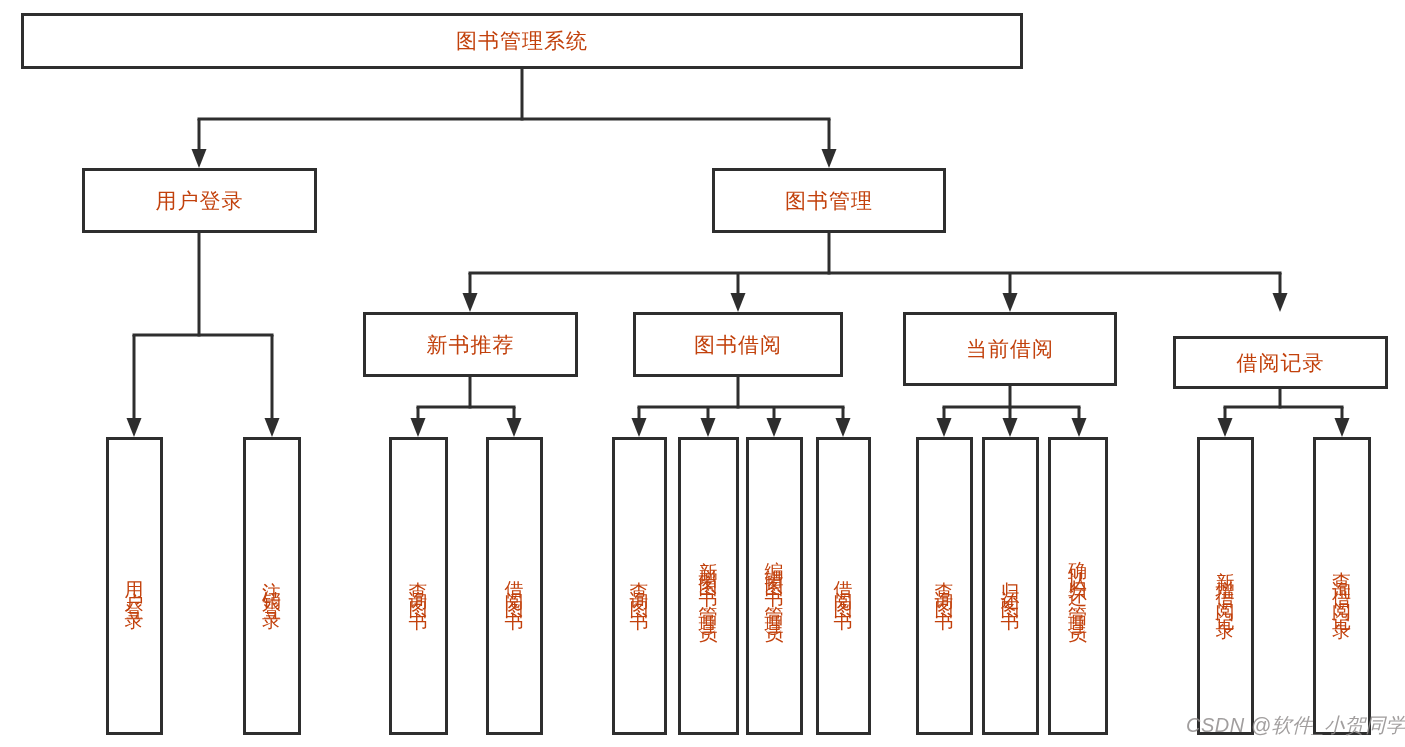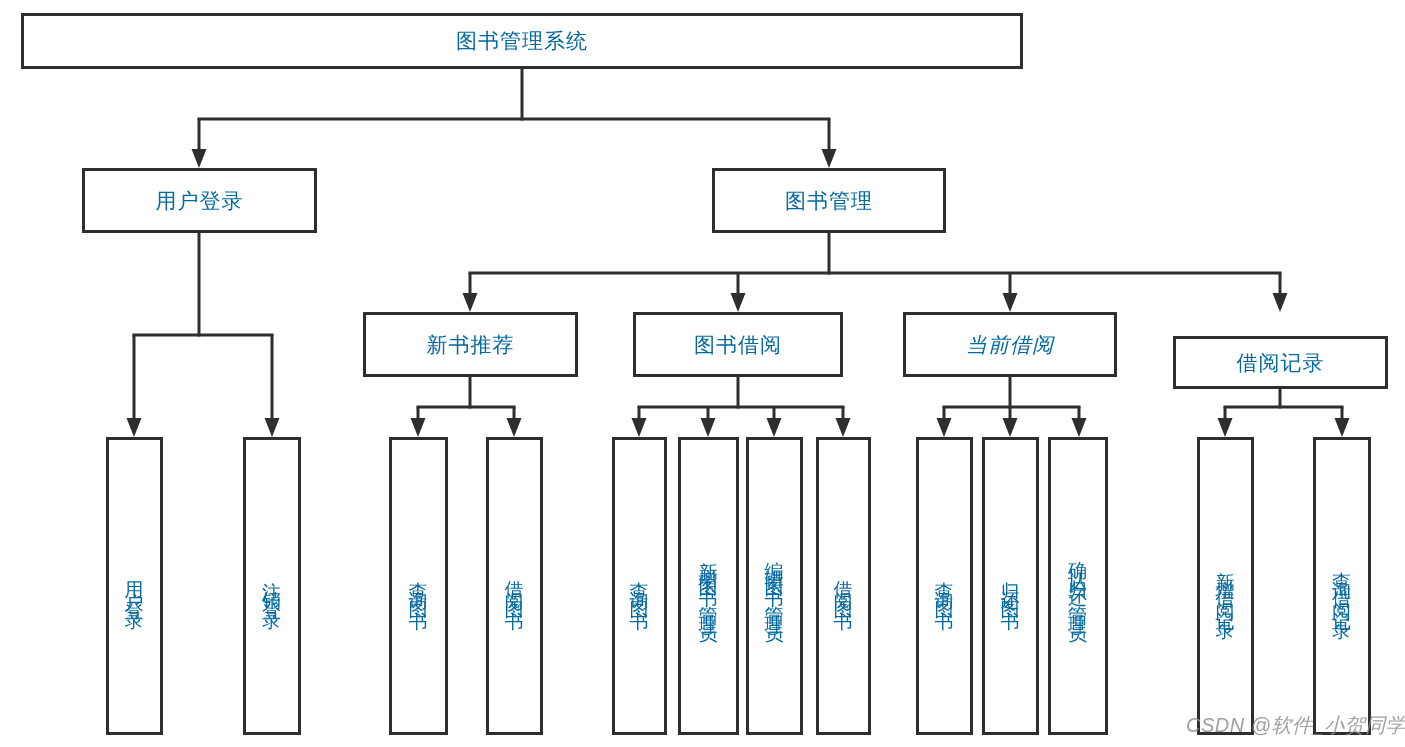--- a/index.html
+++ b/index.html
@@ -19,21 +19,21 @@
     position: absolute;
     left: 0; top: 0;
     width: 1405px; height: 747px;
     z-index: 0;
   }
   .node {
     position: absolute;
     box-sizing: border-box;
     background: #ffffff;
     border: 3px solid #2e2e2e;
-    color: #0369a1;
+    color: #c2410c;
     display: flex;
     align-items: center;
     justify-content: center;
     z-index: 1;
   }
   .hbox {
     font-size: 21px;
     letter-spacing: 1px;
     white-space: nowrap;
   }
@@ -129,21 +129,21 @@
     <polygon points="1334.5,418 1349.5,418 1342,437"></polygon>
   </svg>
 
   <div class="node hbox" style="left:21px; top:13px; width:1002px; height:56px;">图书管理系统</div>
 
   <div class="node hbox" style="left:82px; top:168px; width:235px; height:65px;">用户登录</div>
   <div class="node hbox" style="left:712px; top:168px; width:234px; height:65px;">图书管理</div>
 
   <div class="node hbox" style="left:633px; top:312px; width:210px; height:65px;">图书借阅</div>
   <div class="node hbox" style="left:363px; top:312px; width:215px; height:65px;">新书推荐</div>
-  <div class="node hbox" style="left:903px; top:312px; width:214px; height:65px;font-style:italic;">当前借阅</div>
+  <div class="node hbox" style="left:903px; top:312px; width:214px; height:74px;">当前借阅</div>
   <div class="node hbox" style="left:1173px; top:312px; width:215px; height:53px;margin-top:24px;">借阅记录</div>
 
   <div class="node vbox" style="left:106px; top:437px; width:57px; height:298px;">用户登录</div>
   <div class="node vbox" style="left:243px; top:437px; width:58px; height:298px;">注销登录</div>
 
   <div class="node vbox" style="left:389px; top:437px; width:59px; height:298px;">查询图书</div>
   <div class="node vbox" style="left:486px; top:437px; width:57px; height:298px;">借阅图书</div>
 
   <div class="node vbox" style="left:612px; top:437px; width:55px; height:298px;">查询图书</div>
   <div class="node vbox long" style="left:678px; top:437px; width:61px; height:298px;">新增图书（管理员）</div>

